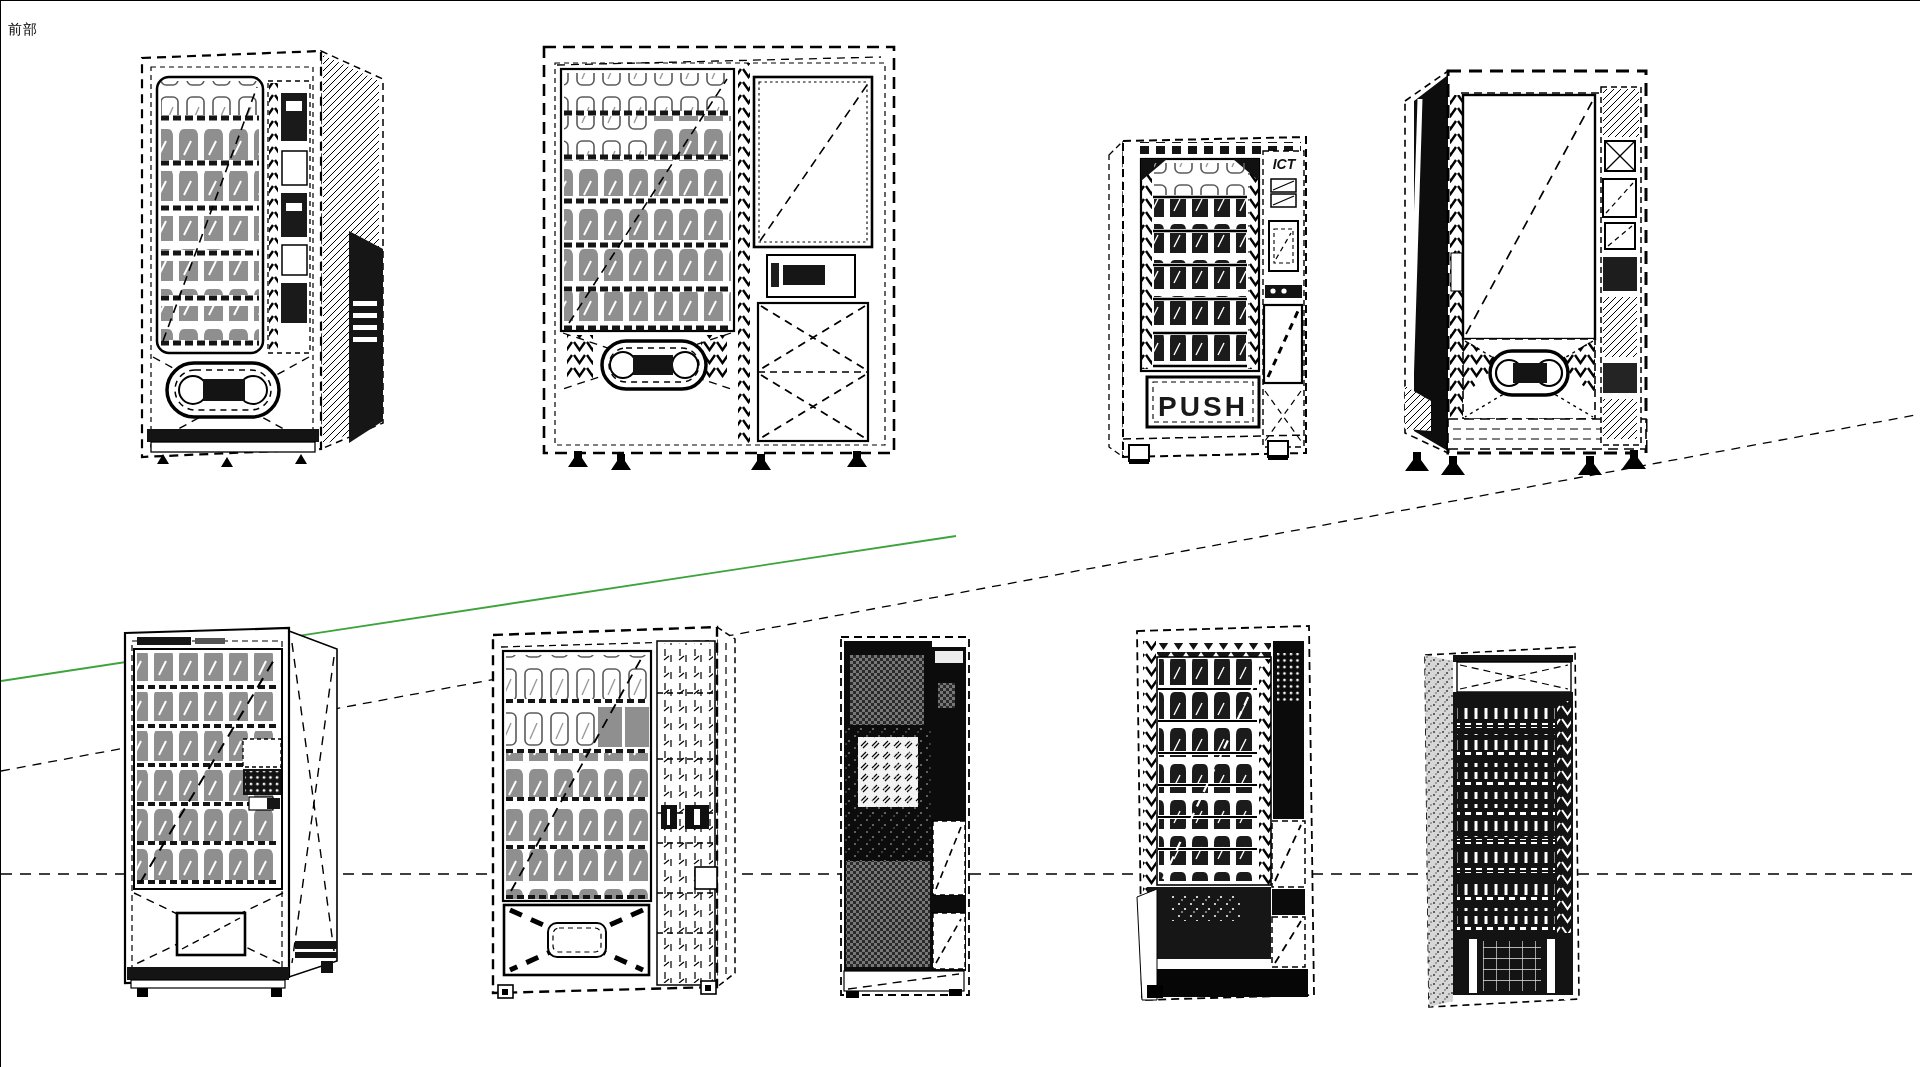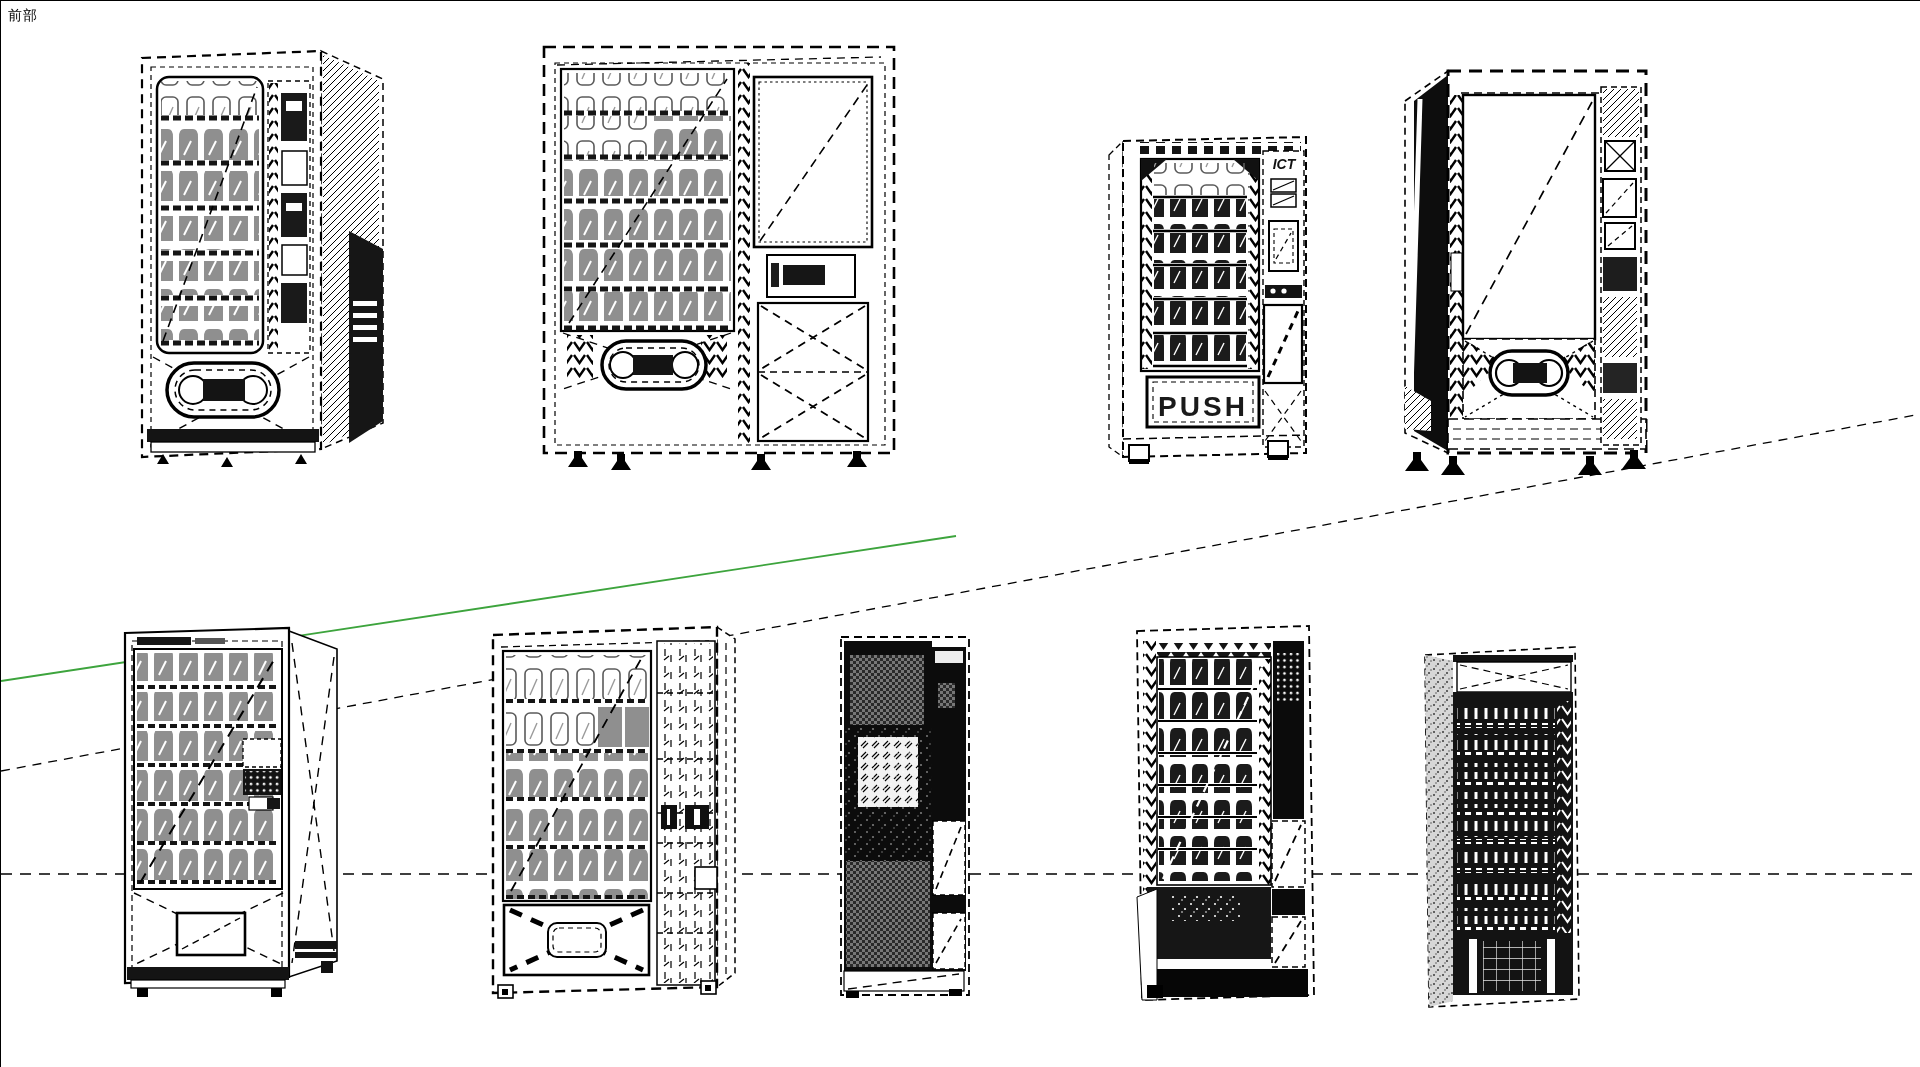--- a/index.html
+++ b/index.html
@@ -1,18 +1,18 @@
 <!DOCTYPE html>
 <html><head>
 <meta charset="utf-8">
 <style>
   html,body{margin:0;padding:0;background:#fff;font-family:"Liberation Sans",sans-serif;}
   .stage{position:relative;width:1920px;height:1067px;background:#ffffff;overflow:hidden;
          border-top:1px solid #000;border-left:1px solid #000;}
-  .view-label{position:absolute;top:6px;left:7px;font-size:14px;color:#000;z-index:10;letter-spacing:1px;}
+  .view-label{position:absolute;top:20px;left:7px;font-size:14px;color:#000;z-index:10;letter-spacing:1px;}
   svg.scene{position:absolute;left:0;top:0;}
   text{font-family:"Liberation Sans",sans-serif;}
 </style>
 </head>
 <body>
 
 <div class="stage">
   <div class="view-label">前部</div>
 
   <svg class="scene" width="1920" height="1067" viewBox="0 0 1920 1067">

